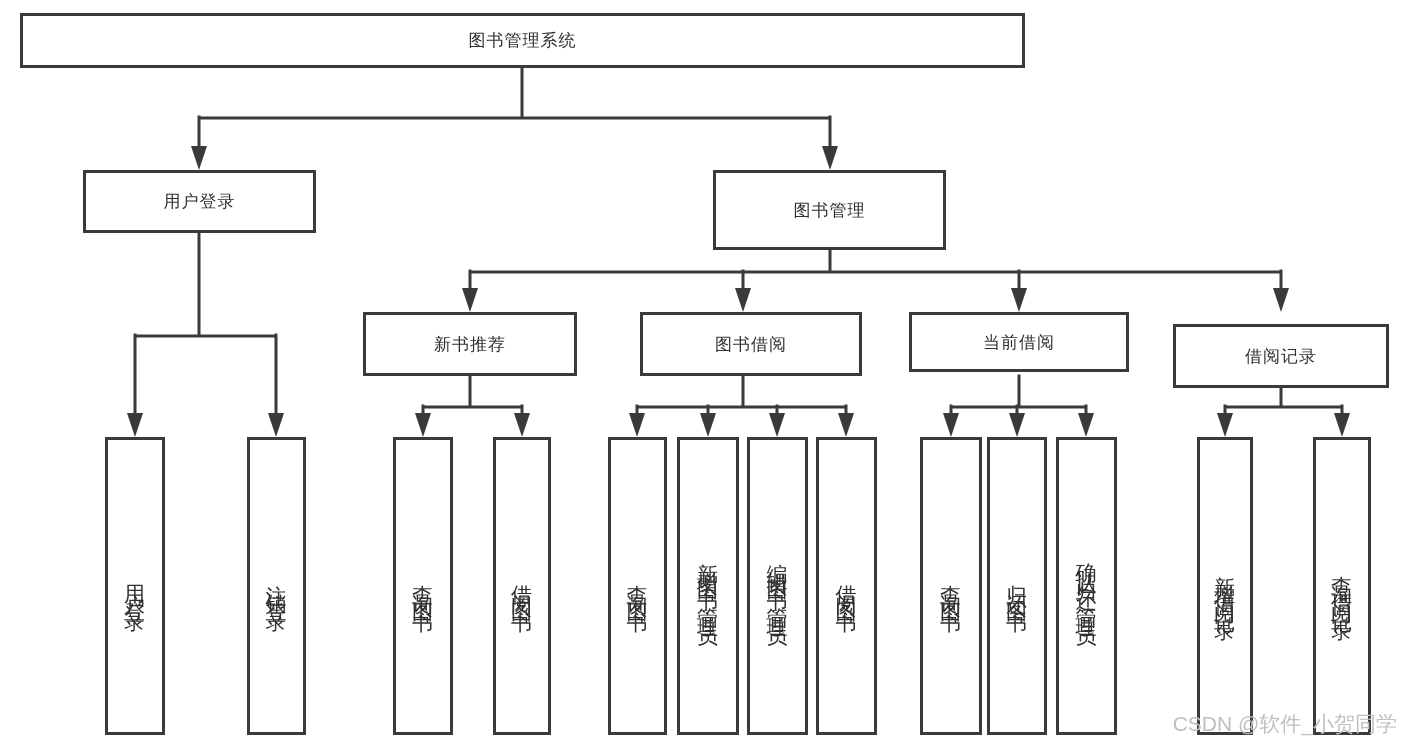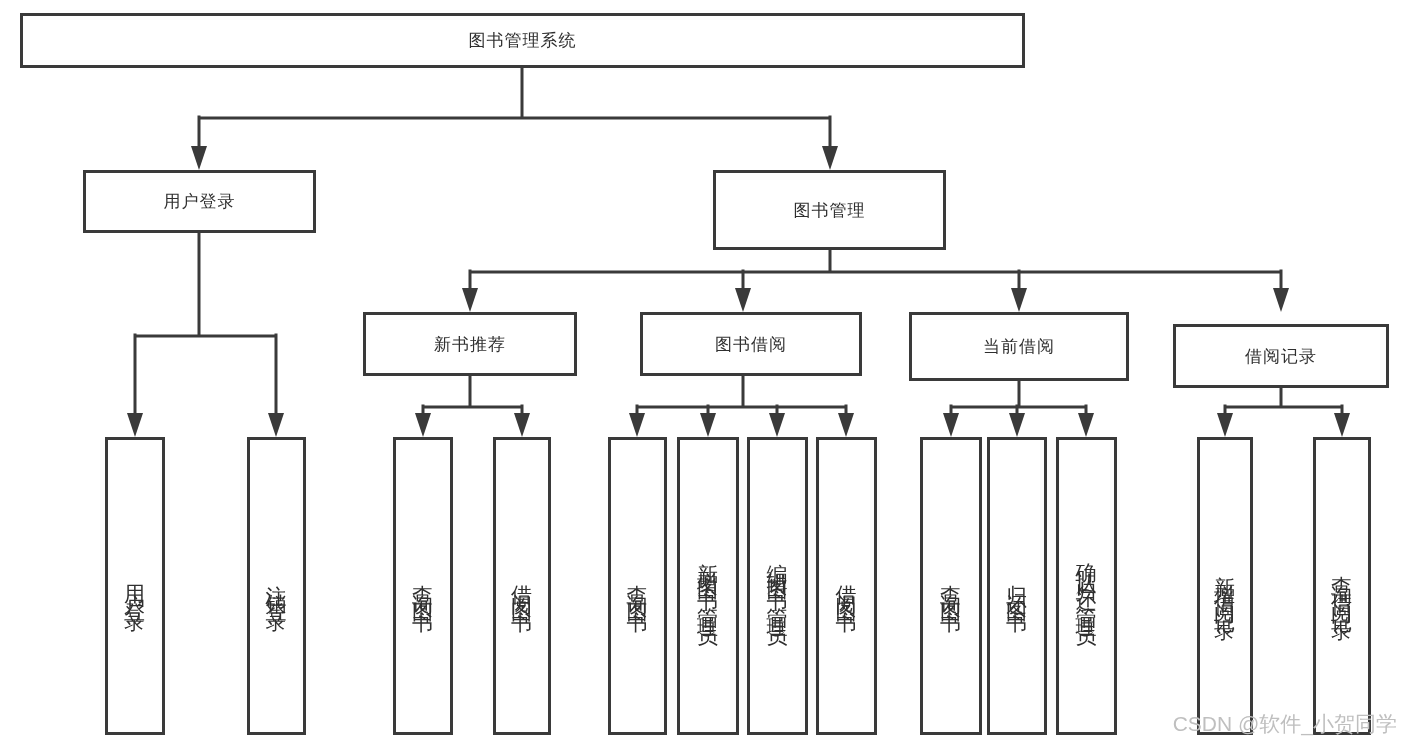--- a/index.html
+++ b/index.html
@@ -41,21 +41,21 @@
     line-height: 1;
     letter-spacing: 9px;
     white-space: nowrap;
   }
   
   .n-root   { left: 20px;  top: 13px;  width: 1005px; height: 55px; }
   .n-login  { left: 83px;  top: 170px; width: 233px;  height: 63px; }
   .n-mgmt   { left: 713px; top: 170px; width: 233px;  height: 80px; }
   .n-newrec { left: 363px; top: 312px; width: 214px;  height: 64px; }
   .n-borrow { left: 632px; top: 312px; width: 222px;  height: 64px; margin-left: 8px; }
-  .n-current{ left: 909px; top: 312px; width: 220px;  height: 69px; }
+  .n-current{ left: 909px; top: 312px; width: 220px;  height: 60px; }
   .n-records{ left: 1173px;top: 312px; width: 216px;  height: 64px; margin-top: 12px; }
   .v1  { left: 105px;  width: 60px; }
   .v2  { left: 247px;  width: 59px; }
   .v3  { left: 393px;  width: 60px; }
   .v4  { left: 493px;  width: 58px; }
   .v5  { left: 608px;  width: 59px; }
   .v6  { left: 677px;  width: 62px; }
   .v7  { left: 747px;  width: 61px; }
   .v8  { left: 816px;  width: 61px; }
   .v9  { left: 920px;  width: 62px; }

